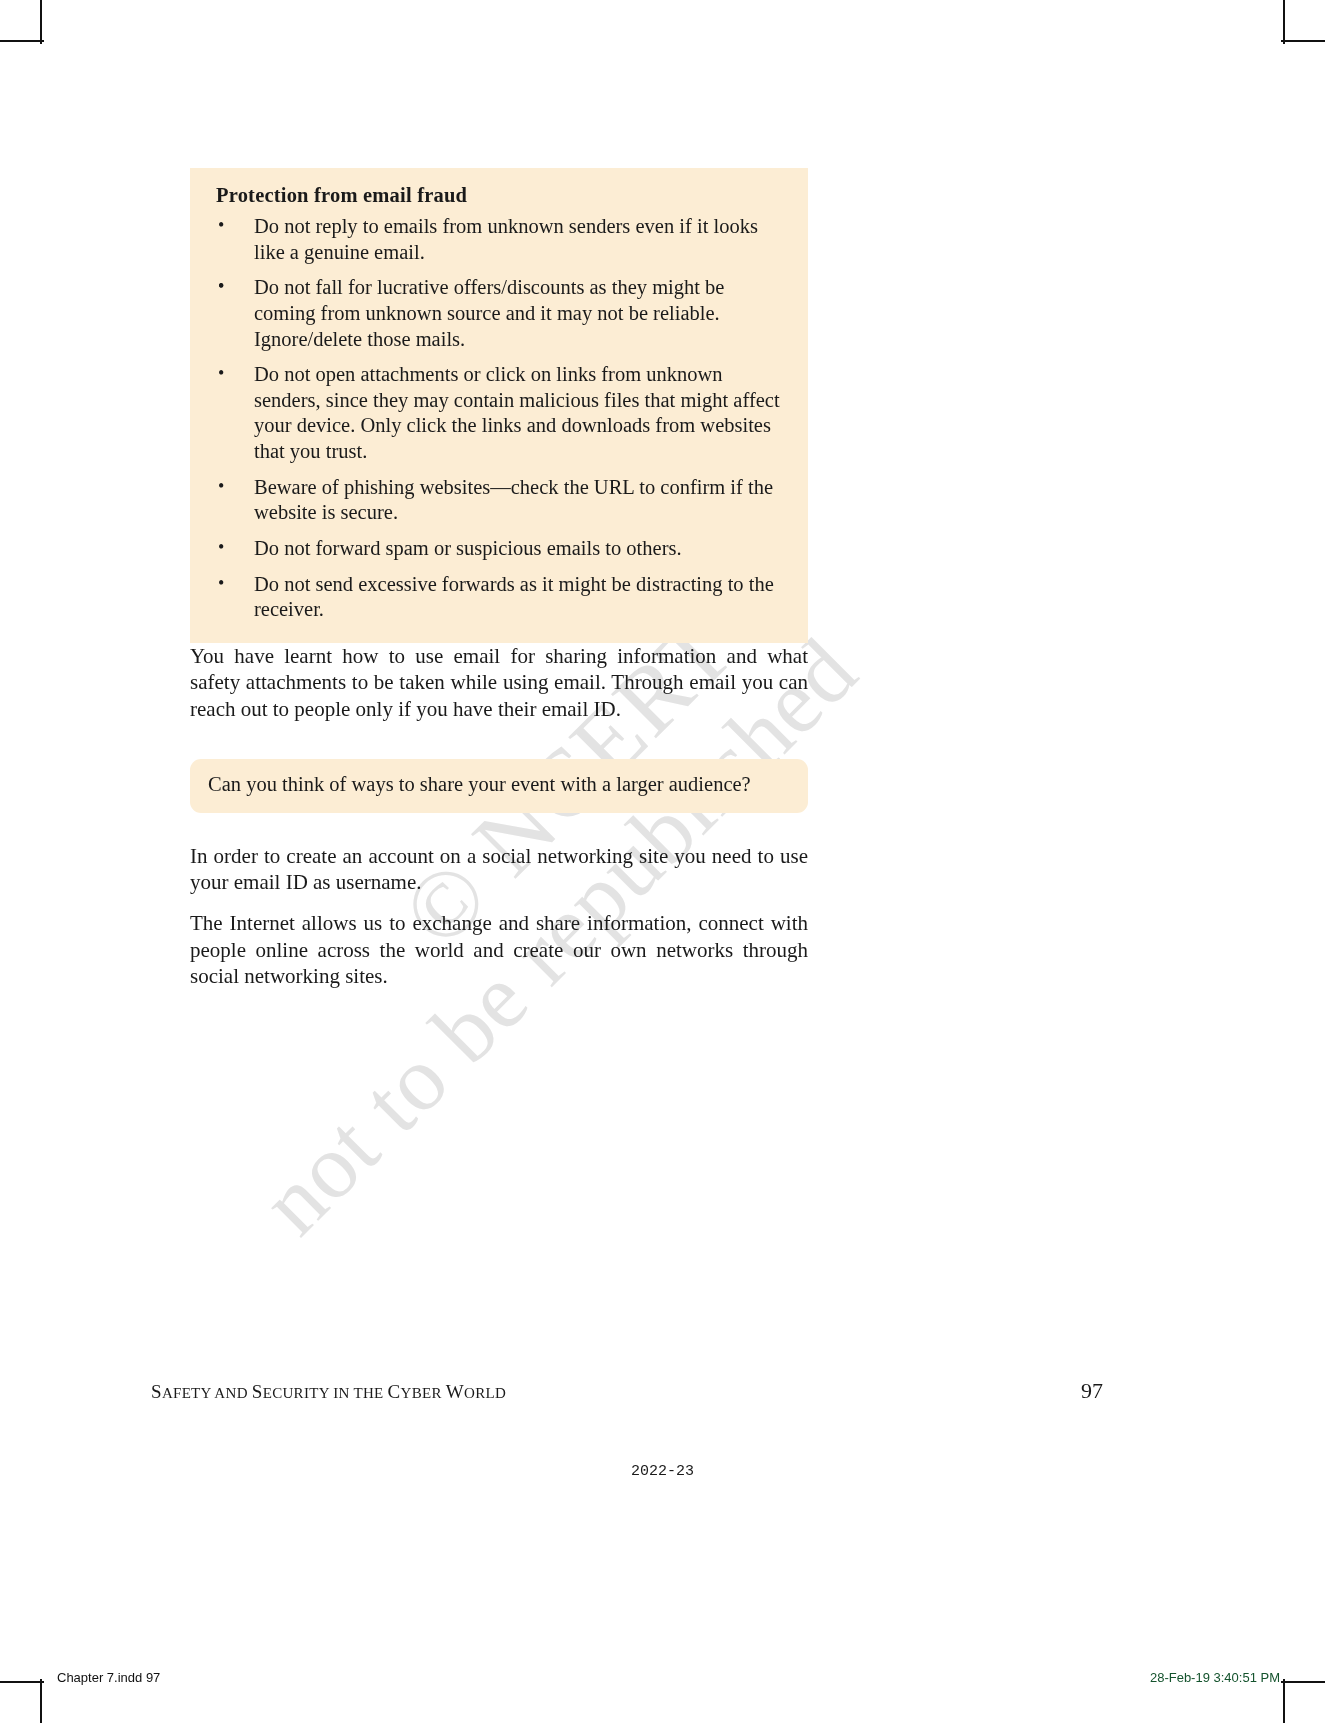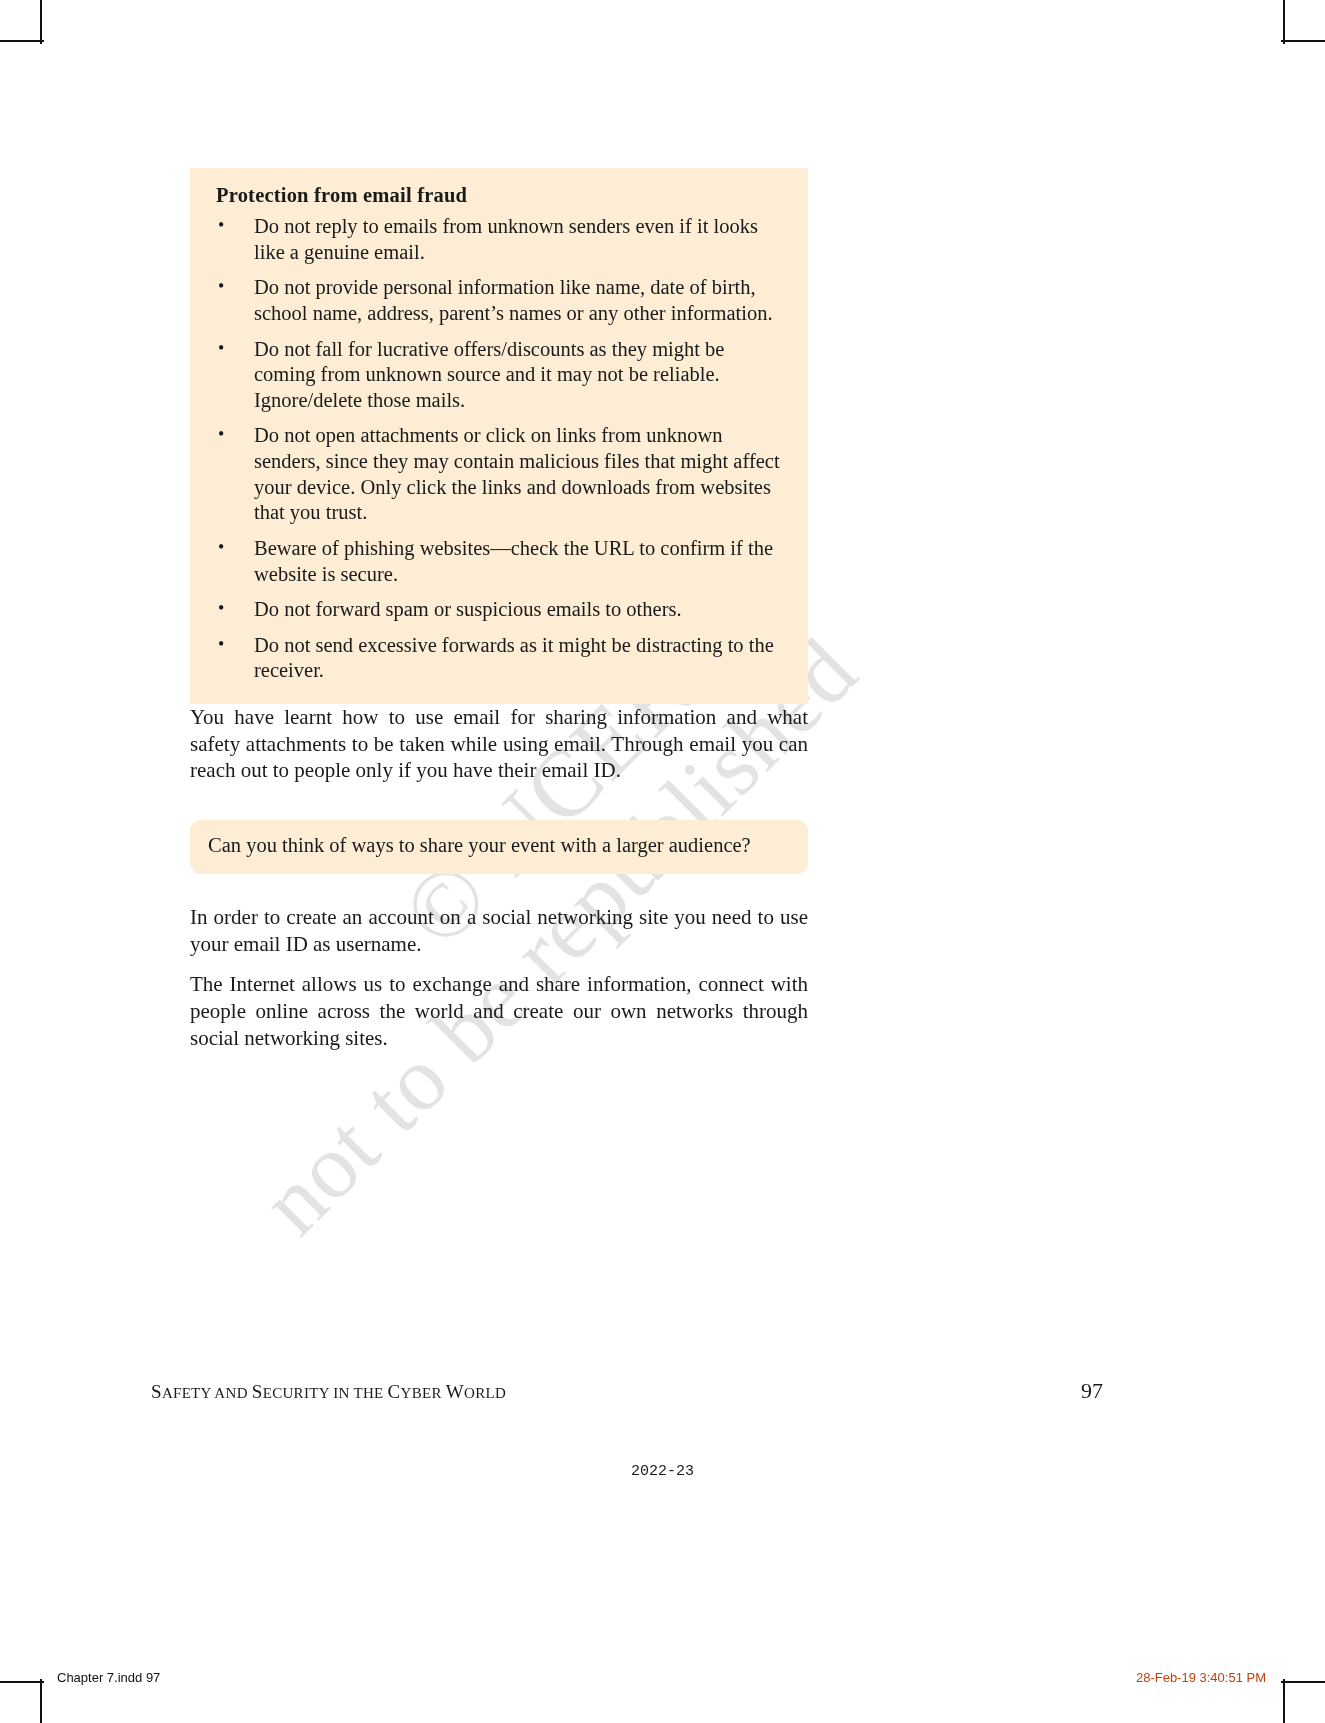--- a/index.html
+++ b/index.html
@@ -151,24 +151,24 @@
   .printfoot-left{
     position:absolute;
     left:57px;top:1670px;
     font-size:13px;
     font-family:"Liberation Sans", sans-serif;
     color:#111;
     z-index:10;
   }
   .printfoot-right{
     position:absolute;
-    right:59px;top:1670px;
+    right:45px;top:1670px;
     font-size:13px;
     font-family:"Liberation Sans", sans-serif;
-    color:#c2410c;
+    color:#14532d;
     z-index:10;
   }
 </style>
 </head>
 <body>
 
 <div class="page">
 
   <div class="cropmark cm-tl-v"></div>
   <div class="cropmark cm-tl-h"></div>
@@ -188,21 +188,20 @@
 
     <section class="tintbox">
       <h3>Protection from email fraud</h3>
       <ul class="bullets">
         <li>
           <span class="bul">•</span>
           <span>Do not reply to emails from unknown senders even if it looks like a genuine email.</span>
         </li>
         <li>
           <span class="bul">•</span>
-          <span>Do not provide personal information like name, date of birth, school name, address, parent’s names or any other information.</span>
         </li>
         <li>
           <span class="bul">•</span>
           <span>Do not fall for lucrative offers/discounts as they might be coming from unknown source and it may not be reliable. Ignore/delete those mails.</span>
         </li>
         <li class="justify">
           <span class="bul">•</span>
           <span>Do not open attachments or click on links from unknown senders, since they may contain malicious files that might affect your device. Only click the links and downloads from websites that you trust.</span>
         </li>
         <li>

